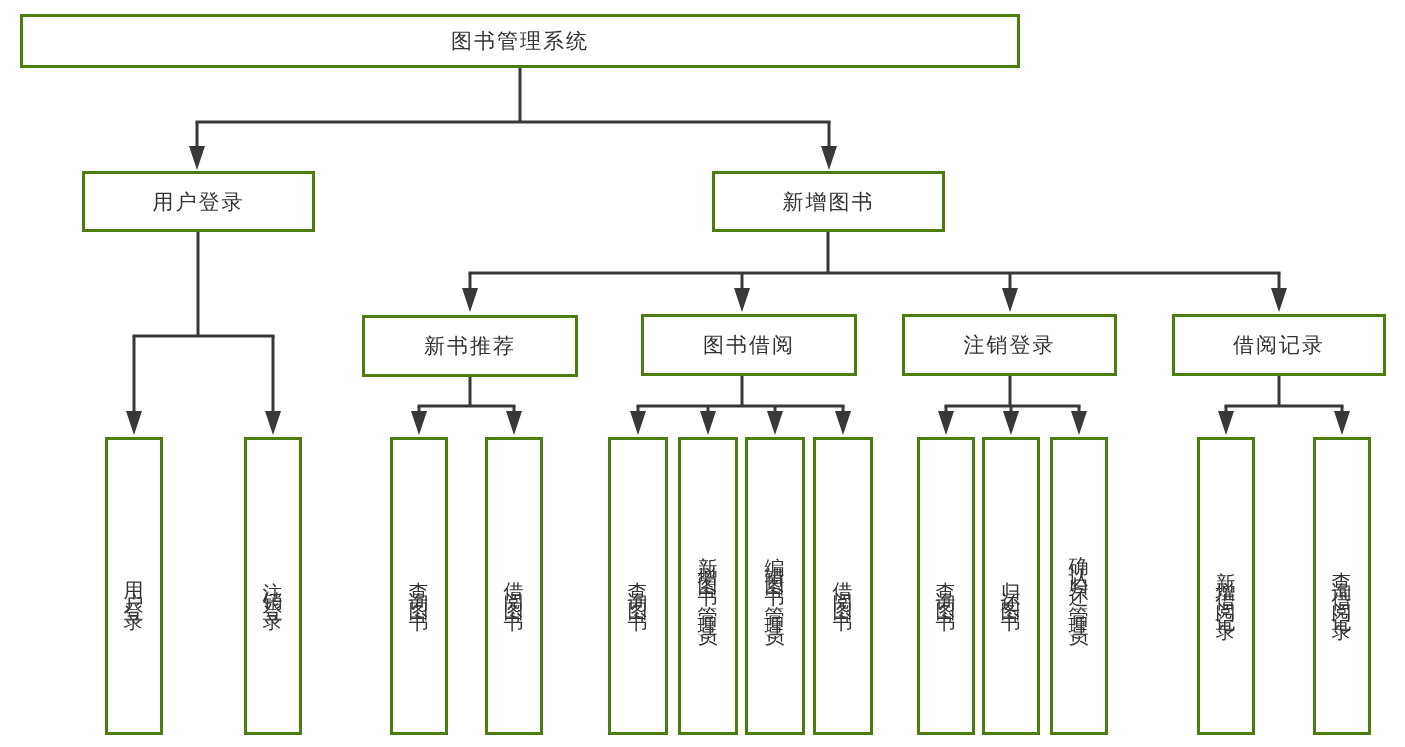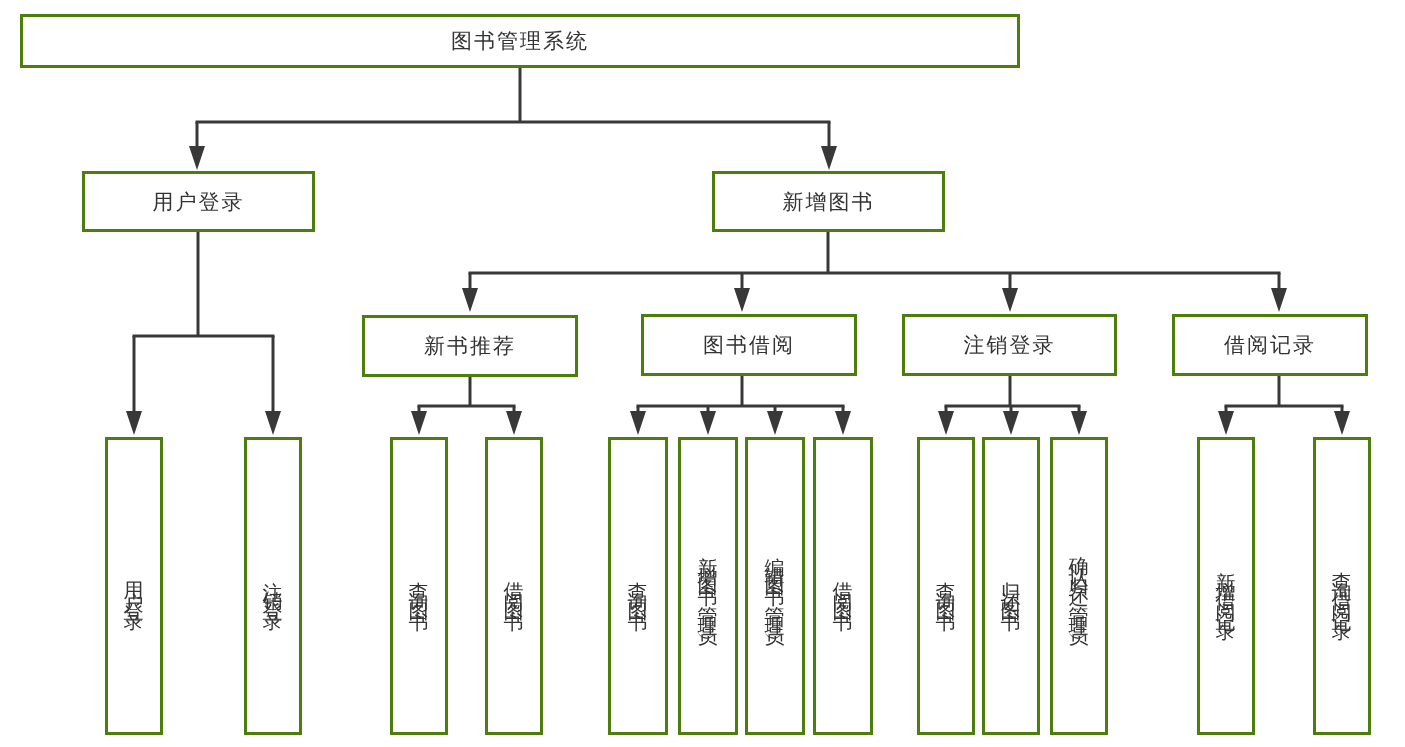--- a/index.html
+++ b/index.html
@@ -125,21 +125,21 @@
 
   <div class="box" style="left:362px;top:315px;width:216px;height:62px">
     <span class="hlabel">新书推荐</span>
   </div>
   <div class="box" style="left:641px;top:314px;width:216px;height:62px">
     <span class="hlabel">图书借阅</span>
   </div>
   <div class="box" style="left:902px;top:314px;width:215px;height:62px">
     <span class="hlabel">注销登录</span>
   </div>
-  <div class="box" style="left:1172px;top:314px;width:196px;height:62px">
+  <div class="box" style="left:1172px;top:314px;width:214px;height:62px">
     <span class="hlabel">借阅记录</span>
   </div>
 
   <div class="box leaf" style="left:105px;width:58px">
     <span class="vtext">用户登录</span>
   </div>
   <div class="box leaf" style="left:244px;width:58px">
     <span class="vtext">注销登录</span>
   </div>
 

